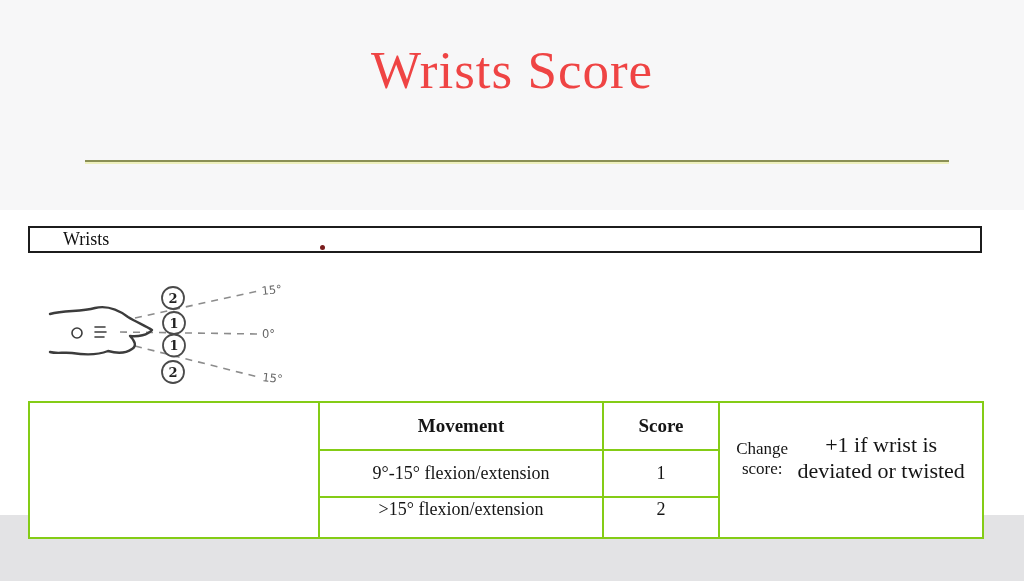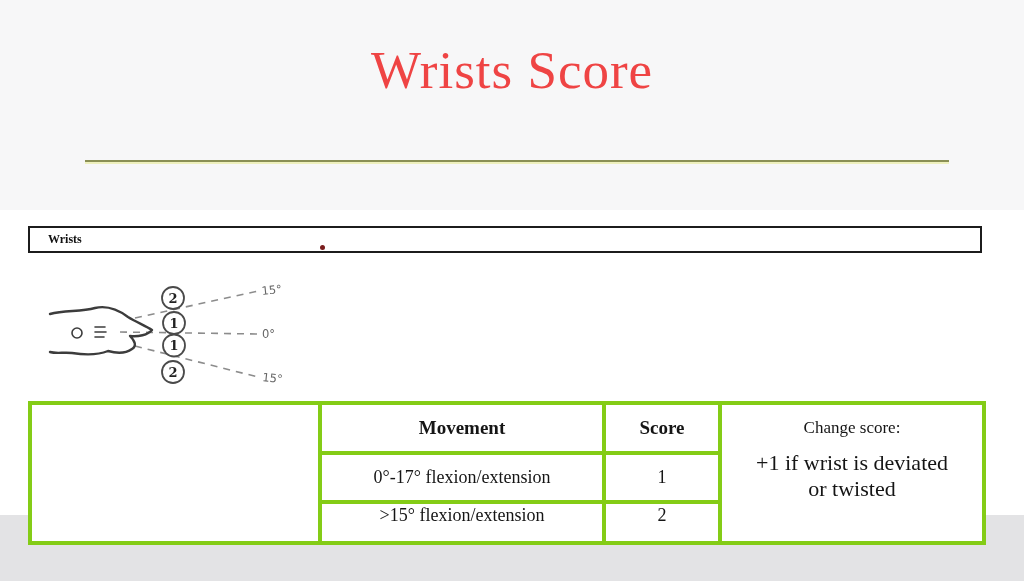--- a/index.html
+++ b/index.html
@@ -20,54 +20,54 @@
   .divider{
     position:absolute;left:85px;top:160px;width:864px;height:2px;
     background:#8a8f55;border-bottom:2px solid #eef0bd;
   }
 
   .section-box{
     position:absolute;left:28px;top:226px;width:950px;height:23px;
     background:#ffffff;border:2px solid #1c1c1c;
   }
   .section-label{
-    display:inline-block;font-weight:bold;font-size:12px;
-    padding-left:18px;line-height:23px;color:#111;
+    display:inline-block;font-weight:normal;font-size:18px;
+    padding-left:33px;line-height:23px;color:#111;
   }
   .dot{
     position:absolute;left:320px;top:245px;width:5px;height:5px;
     border-radius:50%;background:#7a1d1d;
   }
 
   .diagram{position:absolute;left:40px;top:268px;}
   .hand-stroke{fill:none;stroke:#3c3c3c;stroke-width:2.4;stroke-linecap:round;stroke-linejoin:round;}
   .hand-thin{fill:none;stroke:#3c3c3c;stroke-width:1.6;stroke-linecap:round;}
   .dash{stroke:#8c8c8c;stroke-width:1.6;stroke-dasharray:7 6;fill:none;}
   .sc-circle{fill:#ffffff;stroke:#4a4a4a;stroke-width:1.8;}
   .sc-num{font-family:"DejaVu Serif", serif;font-size:13px;font-weight:bold;fill:#222;text-anchor:middle;}
   .angle-label{font-family:"DejaVu Sans", sans-serif;font-size:11.5px;fill:#666;}
 
   .score-table{
     position:absolute;left:28px;top:401px;
     border-collapse:collapse;table-layout:fixed;
     background:#ffffff;
   }
   .score-table td,.score-table th{
-    border:4px solid #84cc16;padding:12px;margin:0;
+    border:2px solid #84cc16;padding:12px;margin:0;
     text-align:center;font-family:"Liberation Serif", serif;color:#151515;
   }
   .r-head{height:23px;}
   .r1{height:27px;}
   .r2{height:41px;}
   th.c1,th.c2{font-size:19px;font-weight:bold;vertical-align:middle;}
   .cell-move,.cell-score{font-size:18px;vertical-align:middle;}
   .r2 .cell-move,.r2 .cell-score{vertical-align:top;padding-top:1px;margin-left:42px;}
   td.c3{vertical-align:top;}
   .change-wrap{
-    height:87px;display:flex;flex-direction:column;
+    height:87px;display:flex;flex-direction:row;
     justify-content:space-between;align-items:center;
   }
   .change-head{font-size:17px;padding-top:1px;}
   .change-note{font-size:22px;max-width:200px;line-height:1.18;padding-bottom:2px;text-align:center;}
 </style>
 </head>
 <body>
 
 <div>
   <div class="band-white"></div>
@@ -128,21 +128,21 @@
         <th class="c1">Movement</th>
         <th class="c2">Score</th>
         <td class="c3" rowspan="3">
           <div class="change-wrap">
             <div class="change-head">Change score:</div>
             <div class="change-note">+1 if wrist is deviated or twisted</div>
           </div>
         </td>
       </tr>
       <tr class="r1">
-        <td class="cell-move">0°-17° flexion/extension</td>
+        <td class="cell-move">9°-15° flexion/extension</td>
         <td class="cell-score">1</td>
       </tr>
       <tr class="r2">
         <td class="cell-move">&gt;15° flexion/extension</td>
         <td class="cell-score">2</td>
       </tr>
     </tbody>
   </table>
 </div>
 

